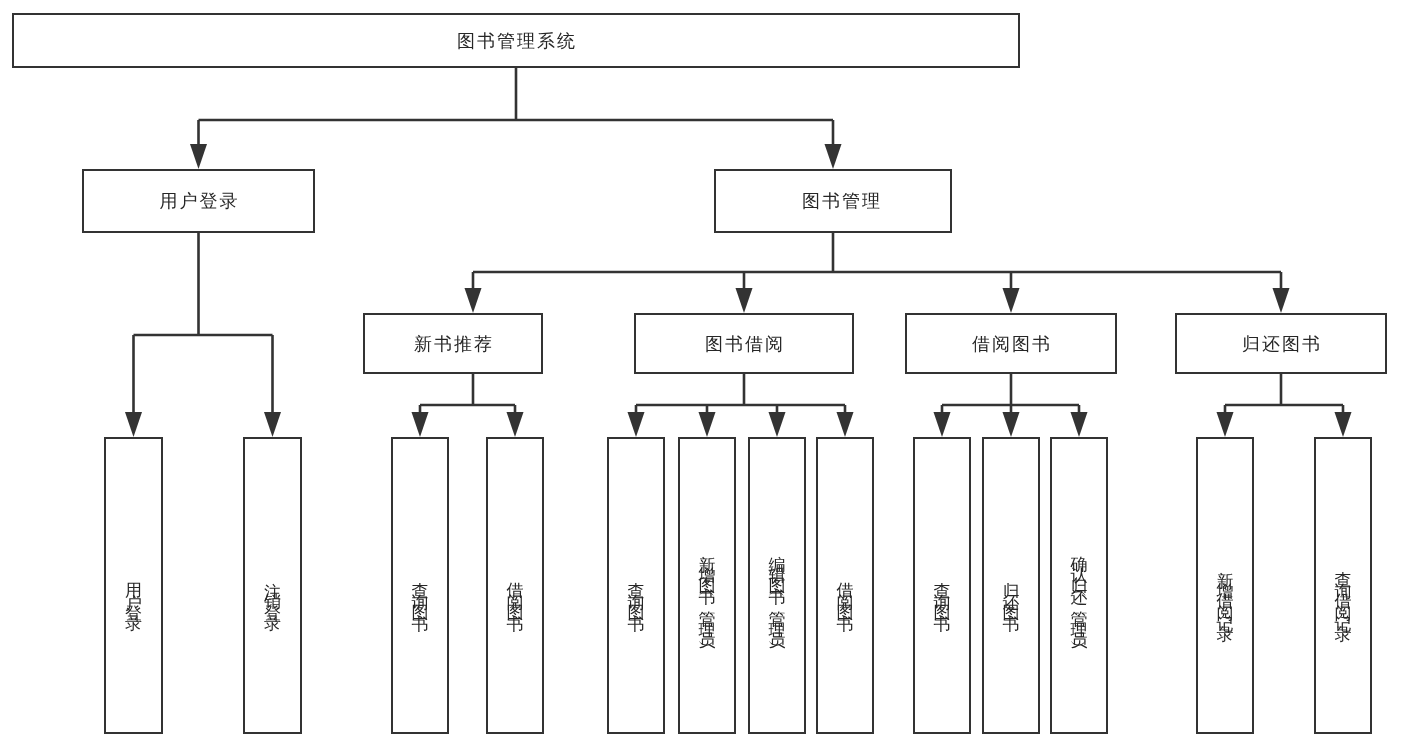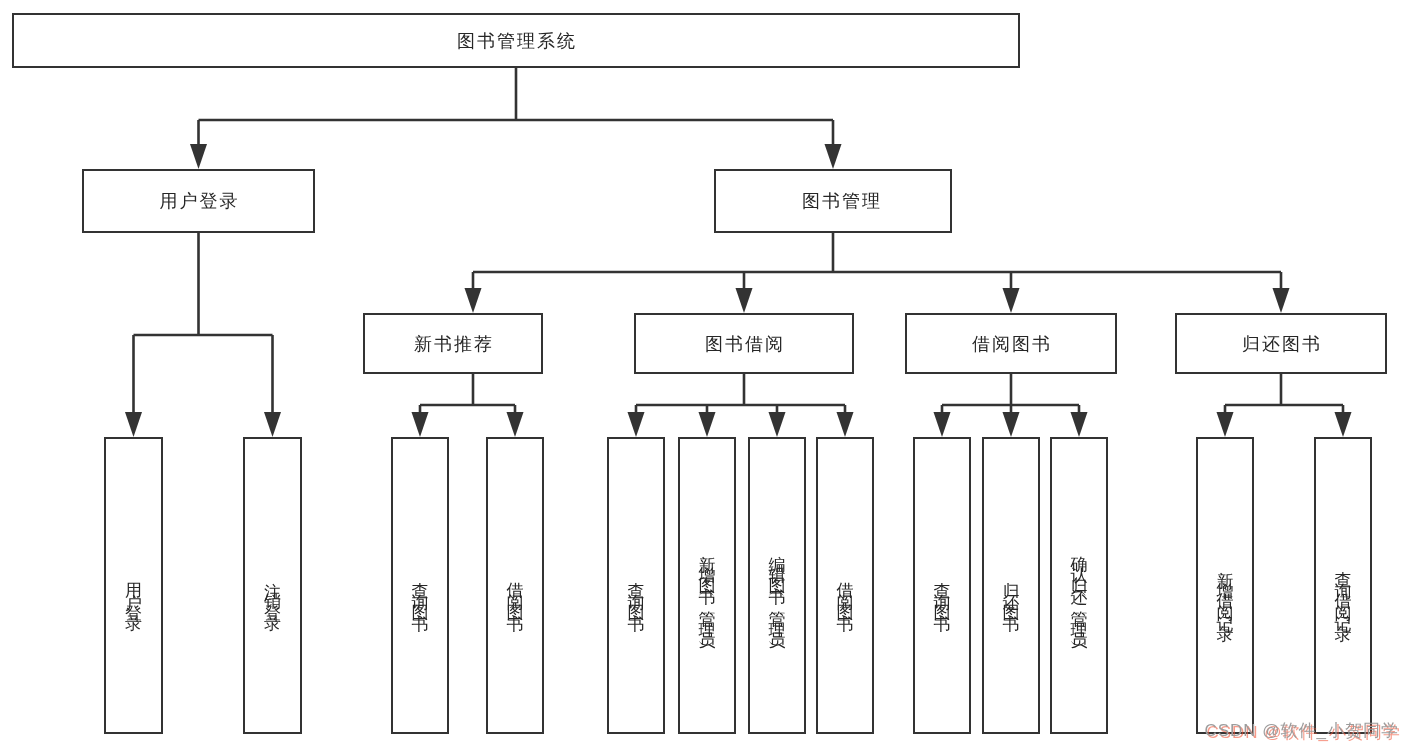--- a/index.html
+++ b/index.html
@@ -146,14 +146,13 @@
       <div class="node v" style="left: 1050px; top: 437px; width: 58px; height: 297px;">
         <span>确认归还（管理员）</span>
       </div>
       <div class="node v" style="left: 1196px; top: 437px; width: 58px; height: 297px;">
         <span>新增借阅记录</span>
       </div>
       <div class="node v" style="left: 1314px; top: 437px; width: 58px; height: 297px;">
         <span>查询借阅记录</span>
       </div>
     </div>
-  <div id="watermark" style="color: rgb(156, 156, 156); text-shadow: rgba(242, 86, 58, 0.6) 2px 2px 0px;">CSDN @软件_小贺同学</div>
 </div>
 
 </body></html>

